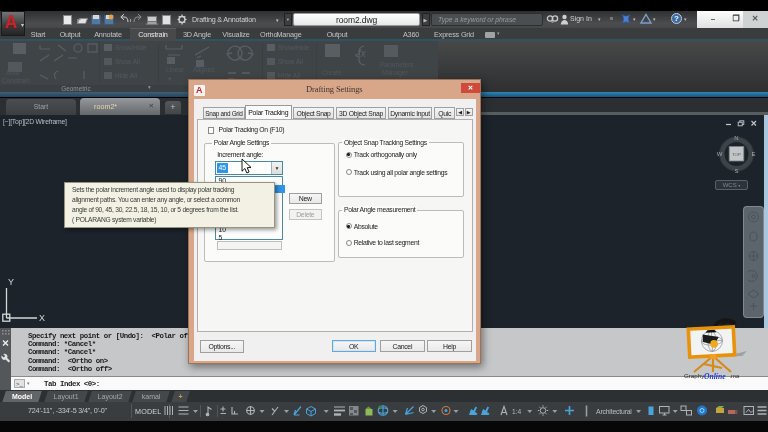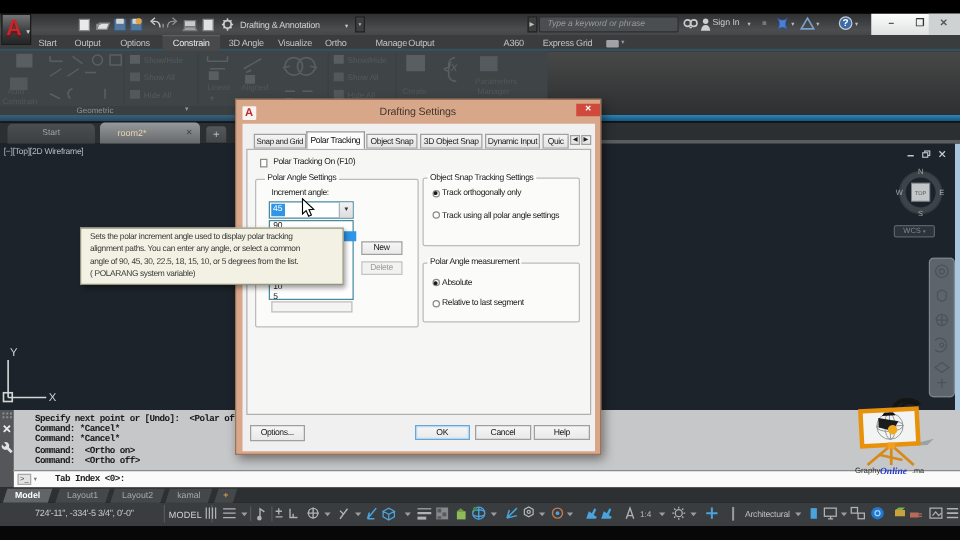--- a/index.html
+++ b/index.html
@@ -70,21 +70,21 @@
 .ltab span{display:block;transform:skewX(18deg);line-height:11px;}
 
 #statusbar{left:0;top:402px;width:768px;height:18.5px;background:#3a3d3f;}
 #coords{left:28px;top:406px;font-size:7.2px;color:#c8cacb;letter-spacing:-0.2px;}
 #modeltxt{left:135px;top:406.5px;font-size:7.2px;color:#d2d4d5;letter-spacing:0.2px;}
 #bottomblack{left:0;top:420.5px;width:768px;height:11.5px;background:#070707;}
 
 #dlg{left:188px;top:79px;width:292.5px;height:285px;background:#d8a78a;z-index:50;
   box-shadow:2px 3px 8px rgba(0,0,0,0.45);border:1px solid #9c7258;box-sizing:border-box;}
 #dlgtitle{position:absolute;left:0;top:0;width:100%;height:19px;text-align:center;
-  font-size:8.5px;color:#42362e;line-height:19px;letter-spacing:-0.1px;}
+  font-size:8.5px;color:#42362e;line-height:19px;letter-spacing:-0.1px;font-family:Liberation Serif, serif;}
 #dlgA{position:absolute;left:5px;top:5px;width:10.5px;height:10.5px;background:#f6f3f1;border-radius:1px;
   font-size:9px;font-weight:bold;color:#c0272b;text-align:center;line-height:10px;}
 #dlgX{position:absolute;left:272px;top:2.5px;width:19px;height:10.5px;background:#d0493a;
   color:#fff;font-size:6.5px;font-weight:bold;text-align:center;line-height:10px;}
 #dlgc{position:absolute;left:4.5px;top:19px;width:282.5px;height:261.5px;background:#f0f0f0;}
 .dtab{position:absolute;top:8px;height:12.2px;background:linear-gradient(#f4f4f4,#e3e3e3);
  border:1px solid #a0a0a0;box-sizing:border-box;font-size:6.8px;color:#222;text-align:center;
  line-height:11px;letter-spacing:-0.3px;}
 #dtab-active{position:absolute;top:5.6px;height:14.6px;background:#fcfcfc;border:1px solid #989898;
  border-bottom:none;box-sizing:border-box;font-size:6.9px;color:#111;text-align:center;line-height:13px;
@@ -132,20 +132,23 @@
   </svg>
   <svg class="abs" style="left:176.5px;top:14px;" width="11" height="11" viewBox="0 0 11 11">
     <circle cx="5" cy="5.5" r="3" fill="none" stroke="#cdd0d1" stroke-width="1.4"></circle>
     <g stroke="#cdd0d1" stroke-width="1.2">
       <path d="M5,0.5 v2 M5,8.5 v2 M0.5,5.5 h2 M7.5,5.5 h2 M1.8,2.2 l1.4,1.4 M6.8,7.2 l1.4,1.4 M8.2,2.2 l-1.4,1.4 M3.2,7.2 l-1.4,1.4"></path>
     </g>
   </svg>
   <div class="abs" id="wsname">Drafting &amp; Annotation</div>
   <div class="abs" style="left:276px;top:16.5px;font-size:5px;color:#ccc;">▾</div>
   <div class="abs" style="left:284px;top:12.5px;width:8px;height:13px;background:#3c3e3f;border:1px solid #222;box-sizing:border-box;color:#bbb;font-size:4.5px;text-align:center;line-height:11px;">▾</div>
+  <div class="abs" id="fnamebox">
+      <div id="fname">room2.dwg</div>
+    </div>
   <div class="abs" id="fdrop">▶</div>
   <div class="abs" id="searchbox">
       <span>Type a keyword or phrase</span>
     </div>
   <svg class="abs" style="left:546px;top:14px;" width="13" height="11" viewBox="0 0 13 11">
     <circle cx="4" cy="4.5" r="2.6" fill="none" stroke="#c8cacb" stroke-width="1.3"></circle>
     <circle cx="9" cy="4.5" r="2.6" fill="none" stroke="#c8cacb" stroke-width="1.3"></circle>
     <path d="M5.5,8 l2,0" stroke="#c8cacb" stroke-width="1"></path>
   </svg>
   <svg class="abs" style="left:560px;top:13.5px;" width="9" height="11" viewBox="0 0 9 11">
@@ -169,26 +172,26 @@
   <div class="abs" id="closebg"></div>
   <div class="abs wglyph" style="left:706px;">–</div>
   <div class="abs wglyph" style="left:729px;">❐</div>
   <div class="abs wglyph" style="left:748px;color:#555;">✕</div>
 
   <div class="abs" id="ribtabs"></div>
   <div class="abs" style="left:0;top:38.5px;width:768px;height:2.5px;background:#35505e;"></div>
   <div id="partab"></div>
   <div class="rtab" style="left:28px;top:28px;width:20px;">Start</div>
   <div class="rtab" style="left:59px;top:28px;width:22px;">Output</div>
-  <div class="rtab" style="left:92px;top:28px;width:32px;">Options</div>
+  <div class="rtab" style="left:92px;top:28px;width:32px;">Annotate</div>
   <div class="rtab" style="left:134px;top:28px;width:38px;color:#e8eaea;">Constrain</div>
   <div class="rtab" style="left:182px;top:28px;width:30px;">3D Angle</div>
   <div class="rtab" style="left:222px;top:28px;width:28px;">Visualize</div>
   <div class="rtab" style="left:260px;top:28px;width:16px;">Ortho</div>
-  <div class="rtab" style="left:300px;top:28px;width:26px;">Manage</div>
+  <div class="rtab" style="left:276px;top:28px;width:26px;">Manage</div>
   <div class="rtab" style="left:325px;top:28px;width:24px;">Output</div>
   <div class="rtab" style="left:359px;top:11px;width:28px;margin-top:29px;">Add-ins</div>
   <div class="rtab" style="left:401px;top:28px;width:20px;">A360</div>
   <div class="rtab" style="left:431px;top:28px;width:46px;">Express Grid</div>
   <div class="abs" style="left:485px;top:31.5px;width:10px;height:6px;background:#9fa3a5;border-radius:1px;"></div>
   <div class="abs" style="left:497px;top:30px;font-size:5px;color:#9a9da0;">▾</div>
 
   <div class="abs" id="ribbon"></div>
   <div class="abs" id="ribpanels"></div>
   <div class="abs" id="riblabelrow"></div>

